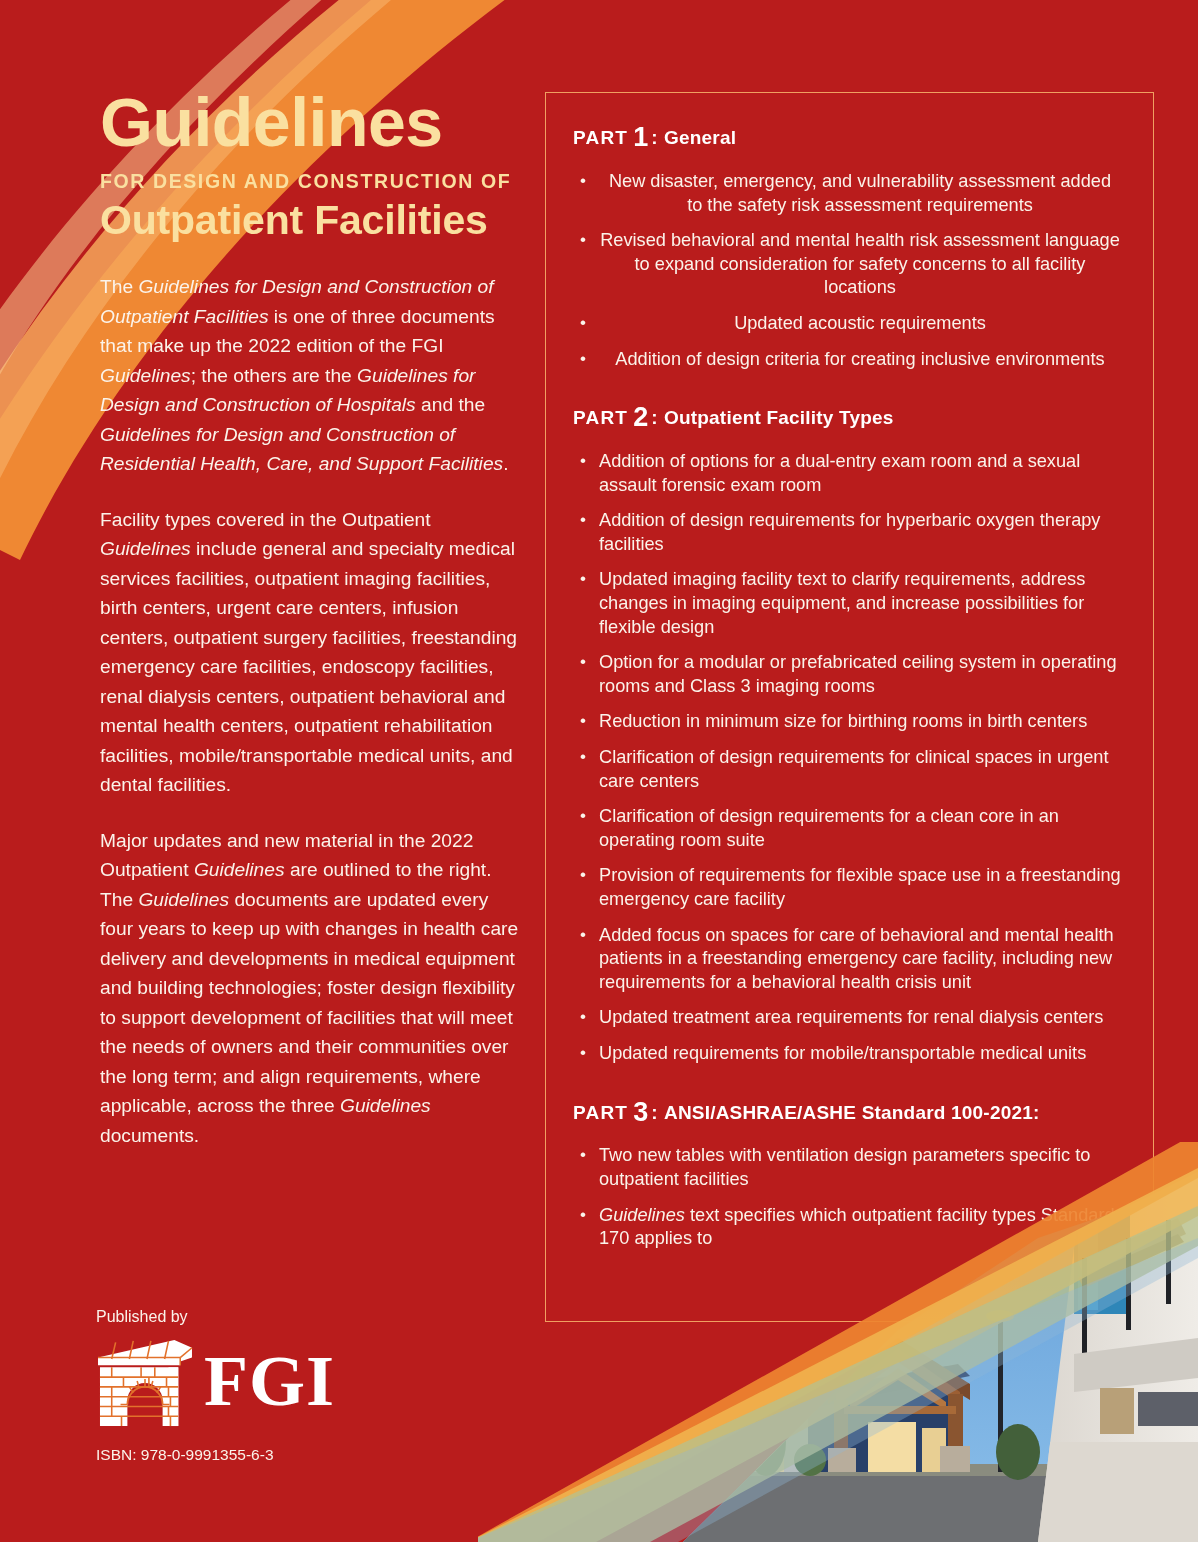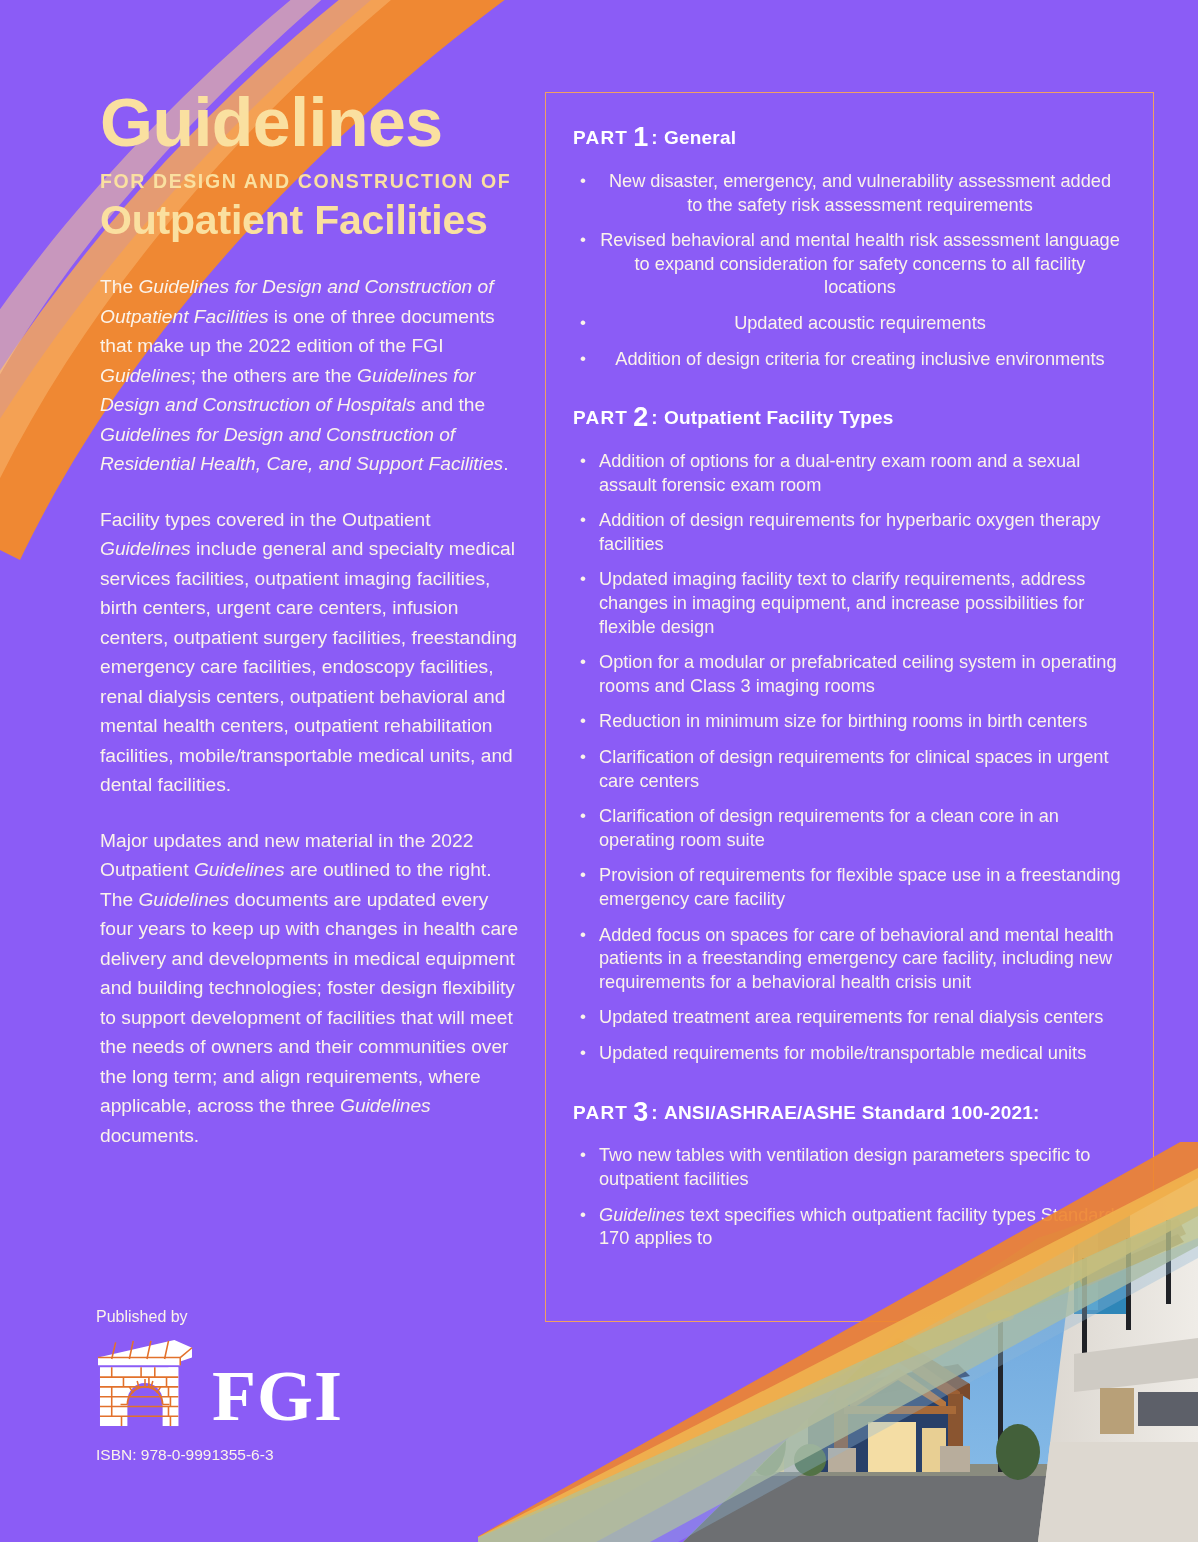--- a/index.html
+++ b/index.html
@@ -7,21 +7,21 @@
     background: #e2712b;
   }
   body {
     width: 1198px; height: 1542px;
     font-family: "Liberation Sans", sans-serif;
     overflow: hidden;
   }
   #cover {
     position: relative;
     width: 1198px; height: 1542px;
-    background: #8b5cf6;
+    background: #b91c1c;
     overflow: hidden;
   }
 
   
   .ribbon-layer {
     position: absolute;
     top: 0; left: 0;
     width: 700px; height: 560px;
     pointer-events: none;
   }
@@ -83,22 +83,22 @@
     left: 94px; top: 1308px;
     width: 400px;
   }
   .published-by {
     font-size: 16px;
     color: #fbf3ea;
     margin: 0 0 10px 2px;
   }
   .logo-row {
     display: flex;
-    align-items: flex-end;
-    gap: 16px;
+    align-items: center;
+    gap: 8px;
   }
   .logo-mark { width: 102px; height: 92px; display: block; }
   .logo-word {
     font-family: "Liberation Serif", serif;
     font-size: 72px;
     font-weight: bold;
     color: #ffffff;
     line-height: 0.88;
     letter-spacing: 1px;
   }

